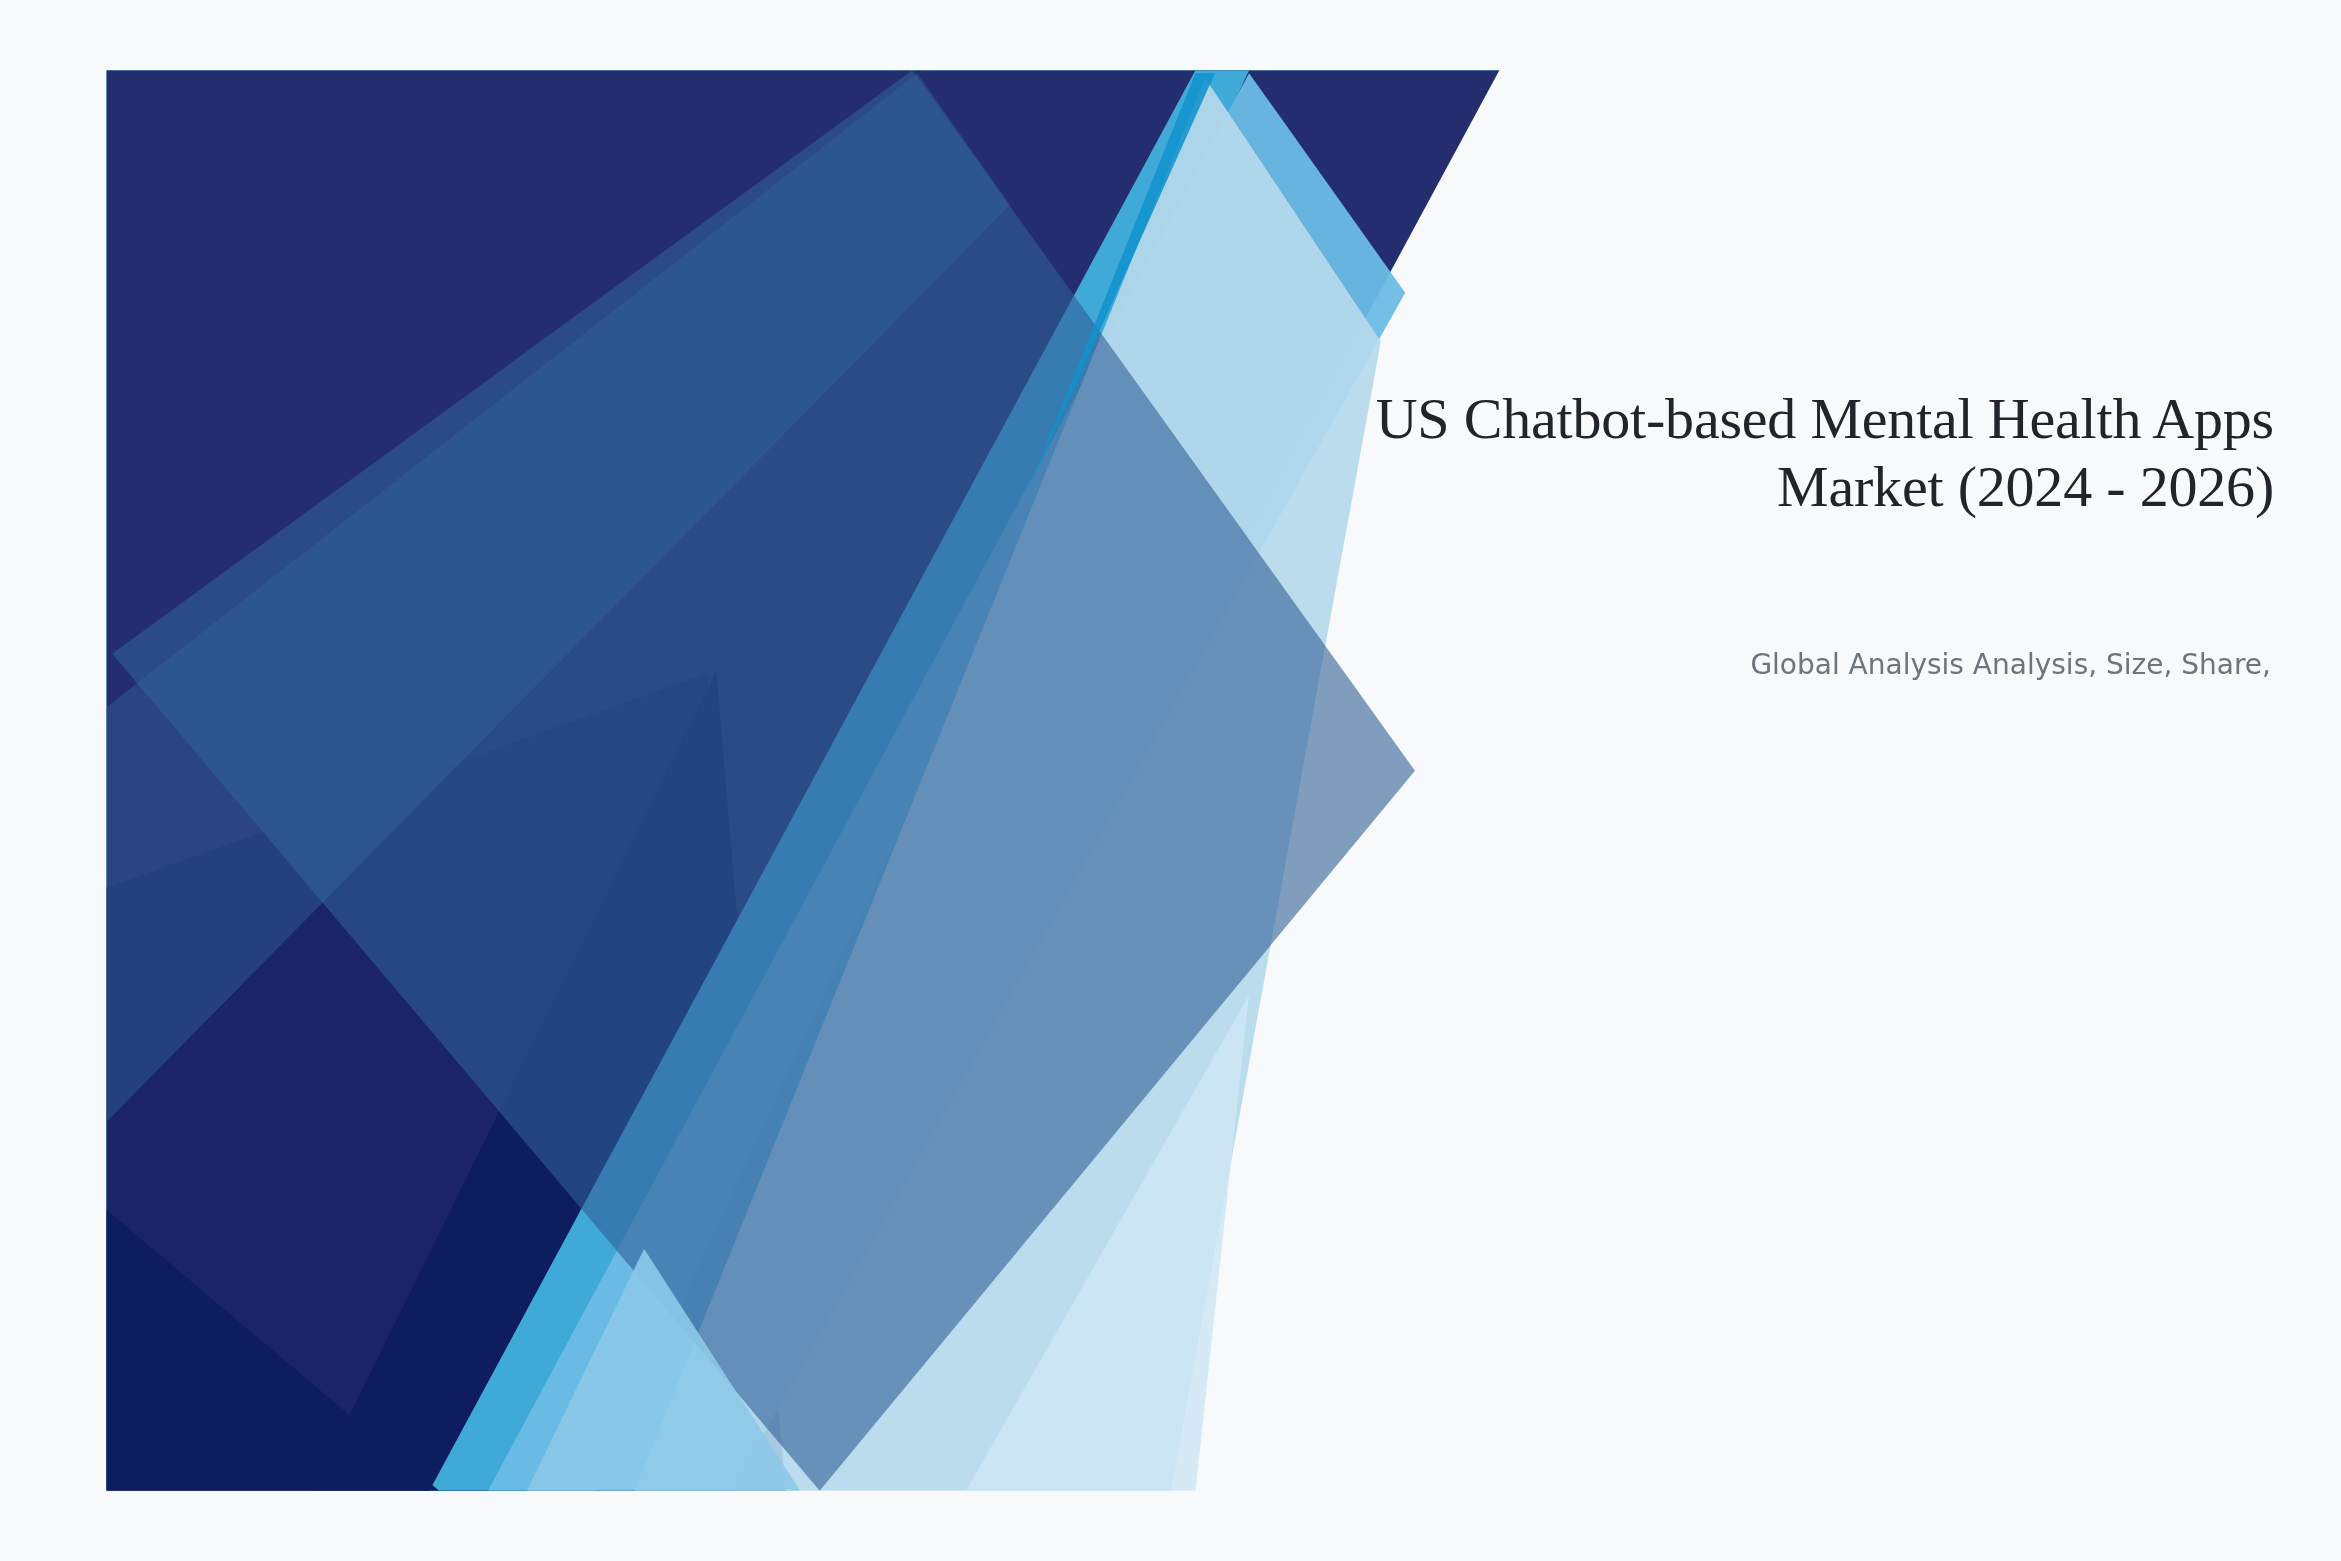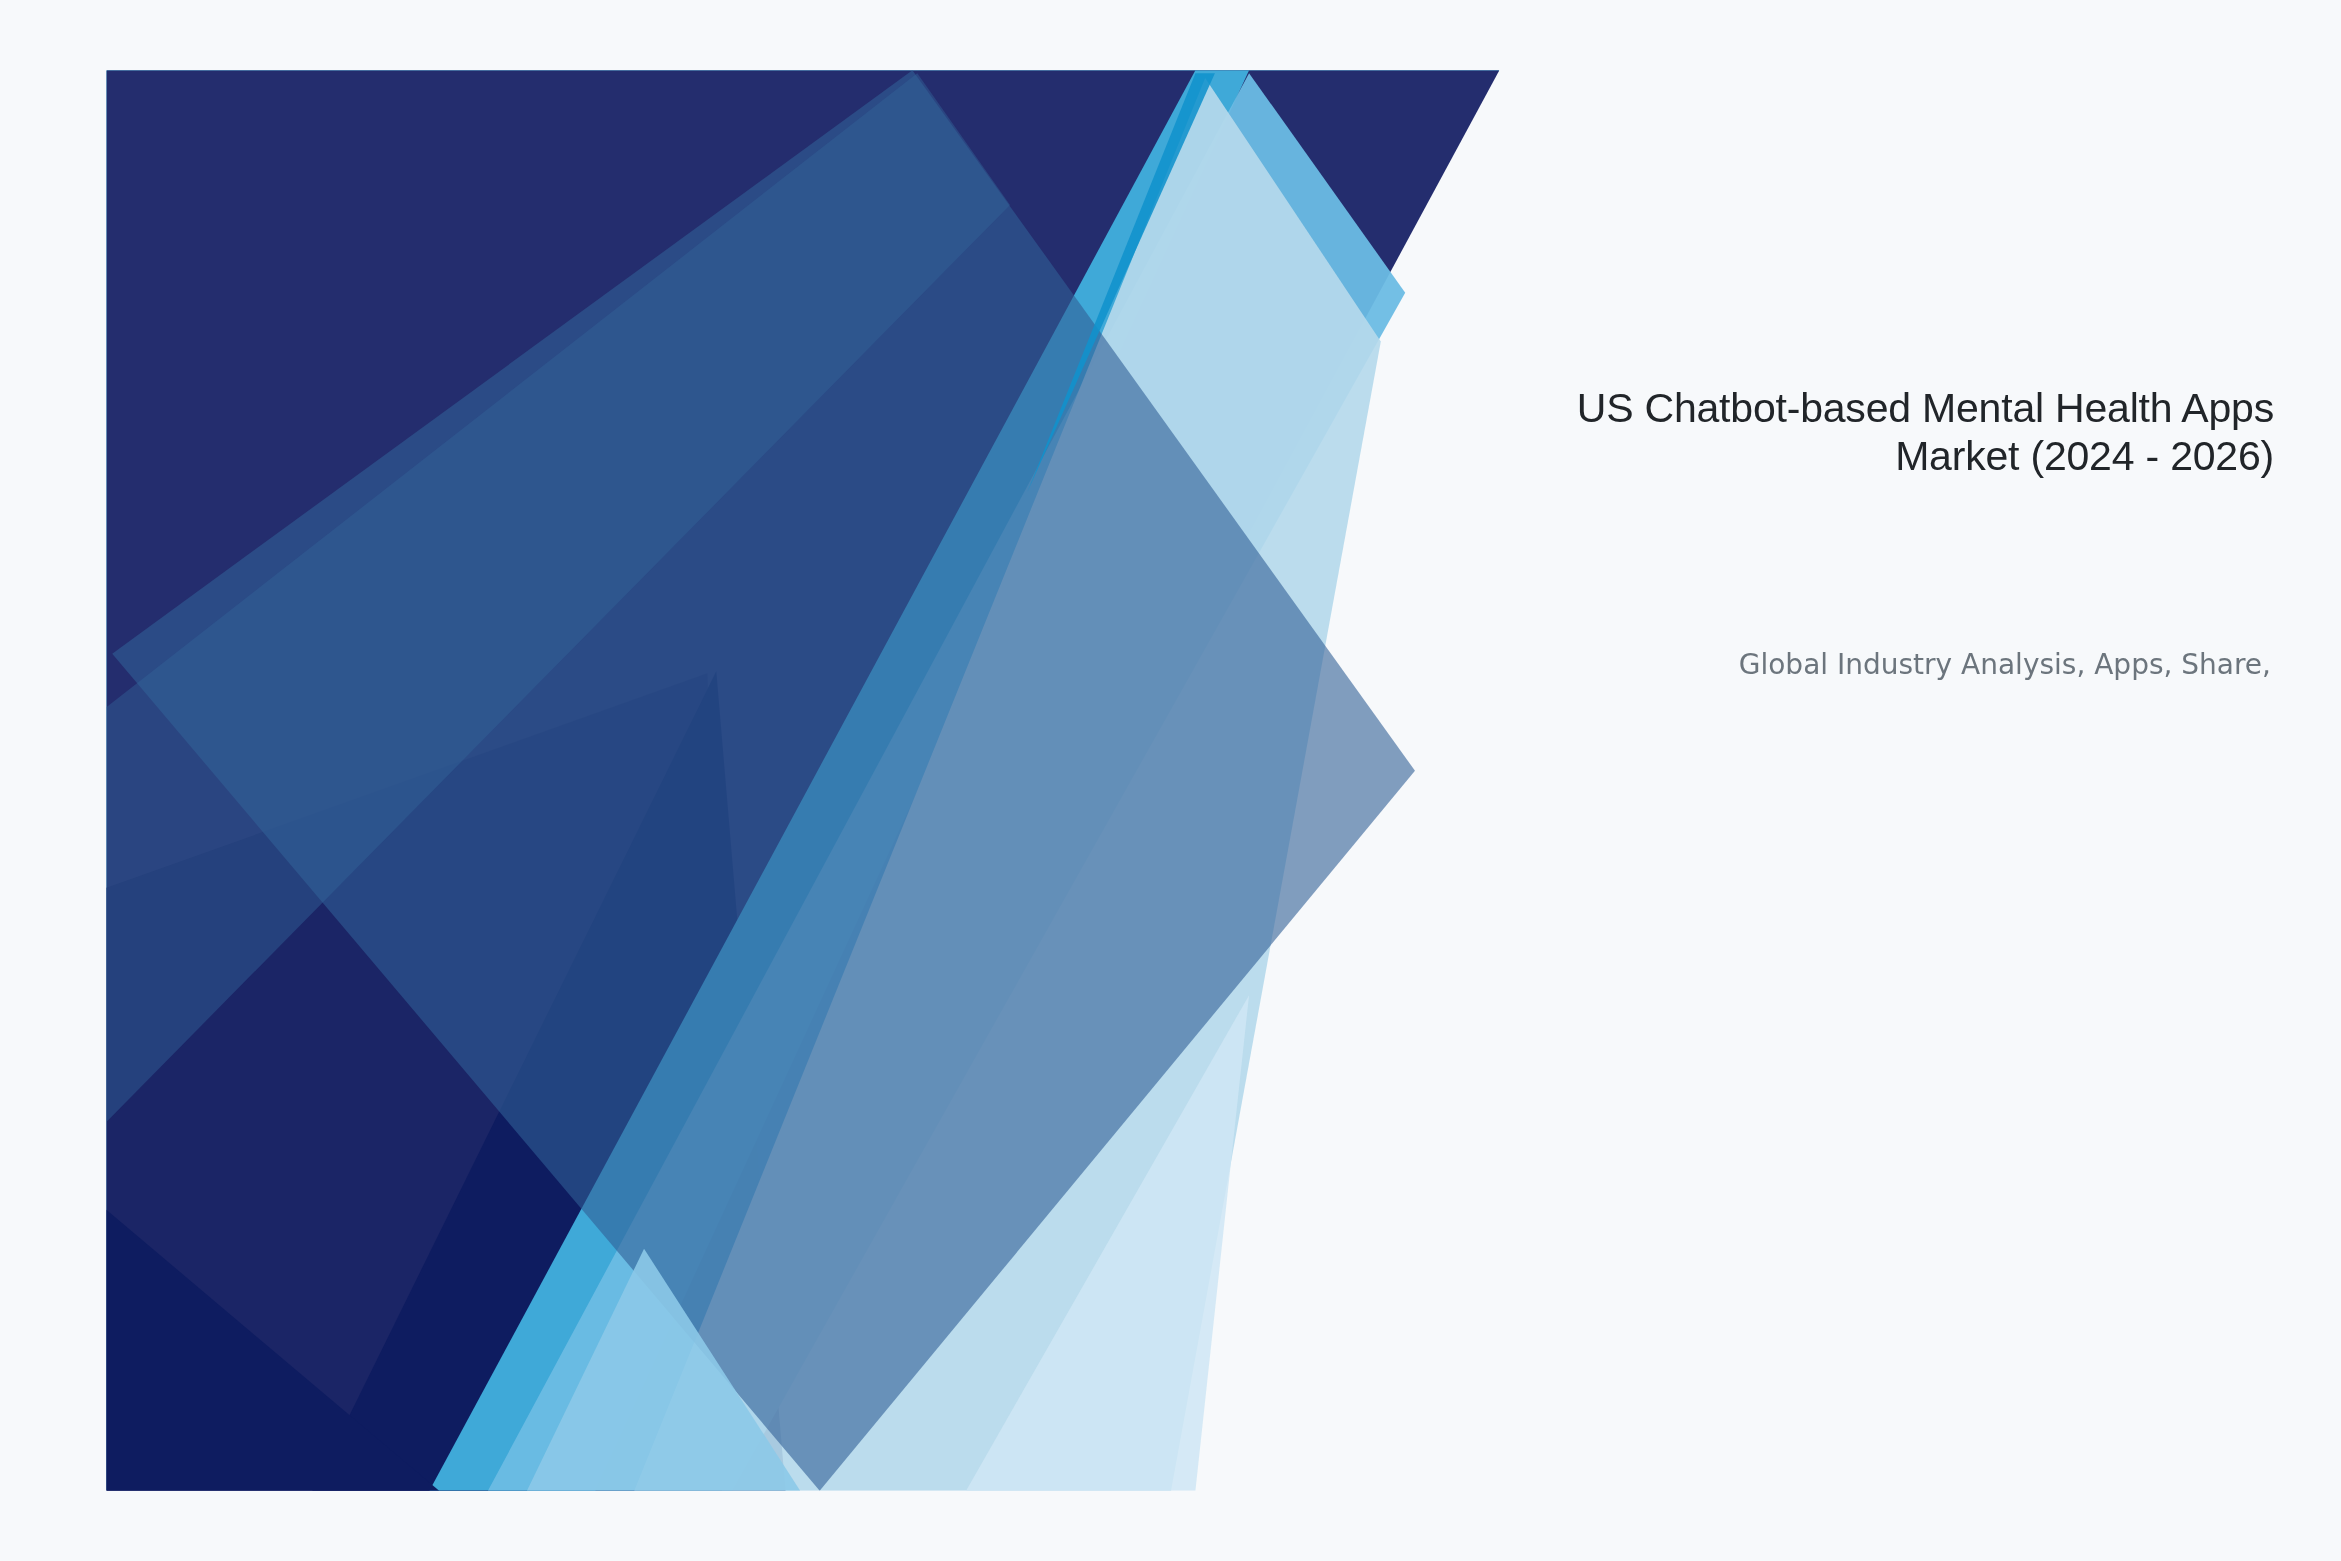--- a/index.html
+++ b/index.html
@@ -34,23 +34,23 @@
   .title-block {
     position: absolute;
     right: 68px;
     top: 385px;
     width: 1513px;
     text-align: right;
   }
   .title-line {
     position: relative;
     display: block;
-    font-family: Liberation Sans, sans-serif;
+    font-family: Liberation Serif, serif;
     font-weight: 400;
-    font-size: 41px;
+    font-size: 58px;
     line-height: 1.17;
     letter-spacing: -0.2px;
     color: #212529;
     white-space: nowrap;
   }
   .title-underline {
     position: absolute;
     right: 4.9px;
     top: 524px;
     width: 252px;
@@ -120,19 +120,19 @@
   <div id="text-layer">
 
     <div class="title-block">
       <span class="title-line">US Chatbot-based Mental Health Apps</span>
       <span class="title-line">Market (2024 - 2026)</span>
     </div>
 
     <div class="title-underline"></div>
 
     <div class="subtitle-block">
-      <span class="subtitle-line">Global Industry Analysis, Apps, Share,</span>
+      <span class="subtitle-line">Global Analysis Analysis, Size, Share,</span>
     </div>
 
   </div>
 
 </div>
 
 
 </body></html>

